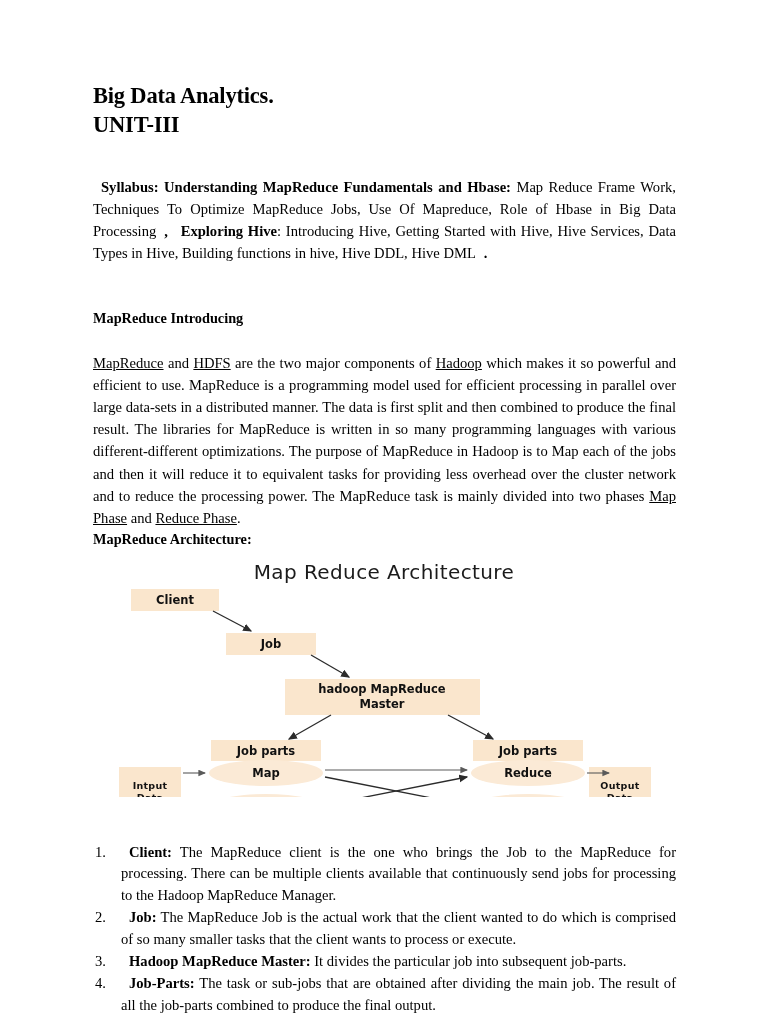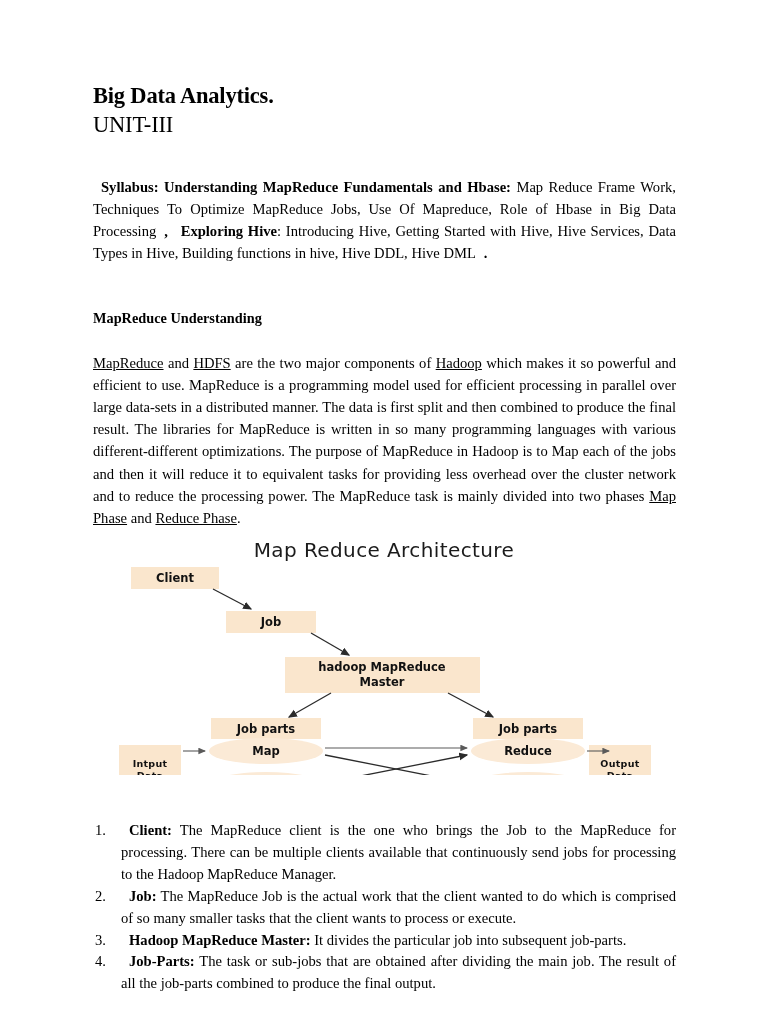--- a/index.html
+++ b/index.html
@@ -33,21 +33,21 @@
   
   .doc-title {
     font-size: 22.5px;
     font-weight: bold;
     line-height: 1.28;
     letter-spacing: -0.2px;
     margin: 0;
   }
   .doc-subtitle {
     font-size: 22.5px;
-    font-weight: normal;
+    font-weight: bold;
     line-height: 1.28;
     letter-spacing: -0.2px;
     margin: 0;
   }
 
   
   .para {
     font-size: 14.6px;
     line-height: 1.52;
     text-align: justify;
@@ -139,26 +139,27 @@
 
     <h1 class="doc-title">Big Data Analytics.</h1>
     <h1 class="doc-subtitle">UNIT-III</h1>
 
     <div class="sp-syllabus"></div>
 
     <p class="para justify-all"><b>Syllabus: Understanding MapReduce Fundamentals and Hbase:</b><span> Map Reduce Frame Work, Techniques To Optimize MapReduce Jobs, Use Of Mapreduce, Role of Hbase in Big Data Processing</span><b>,</b><b> Exploring Hive</b><span>: Introducing Hive, Getting Started with Hive, Hive Services, Data Types in Hive, Building functions in hive, Hive DDL, Hive DML</span><b>.</b></p>
 
     <div class="sp-after-syllabus"></div>
 
-    <p class="section-head">MapReduce Understanding</p>
+    <p class="section-head">MapReduce Introducing</p>
 
     <div class="sp-after-head"></div>
 
     <p class="para justify-all"><span class="u">MapReduce</span><span> and </span><span class="u">HDFS</span><span> are the two major components of </span><span class="u">Hadoop</span><span> which makes it so powerful and efficient to use. MapReduce is a programming model used for efficient processing in parallel over large data-sets in a distributed manner. The data is first split and then combined to produce the final result. The libraries for MapReduce is written in so many programming languages with various different-different optimizations. The purpose of MapReduce in Hadoop is to Map each of the jobs and then it will reduce it to equivalent tasks for providing less overhead over the cluster network and to reduce the processing power. The MapReduce task is mainly divided into two phases </span><span class="u">Map Phase</span><span> and </span><span class="u">Reduce Phase</span><span>.</span></p>
 
+    <p class="section-head">MapReduce Architecture:</p>
 
     <div class="diagram-wrap">
       <svg class="diagram-svg" viewBox="0 0 583 240" xmlns="http://www.w3.org/2000/svg">
         <defs>
           <marker id="ah" markerWidth="7" markerHeight="7" refX="6" refY="3" orient="auto" markerUnits="strokeWidth">
             <path d="M0,0 L7,3 L0,6 z" fill="#2b2b2b"></path>
           </marker>
           <marker id="ahs" markerWidth="7" markerHeight="7" refX="6" refY="3" orient="auto" markerUnits="strokeWidth">
             <path d="M0,0 L7,3 L0,6 z" fill="#5a5a5a"></path>
           </marker>

